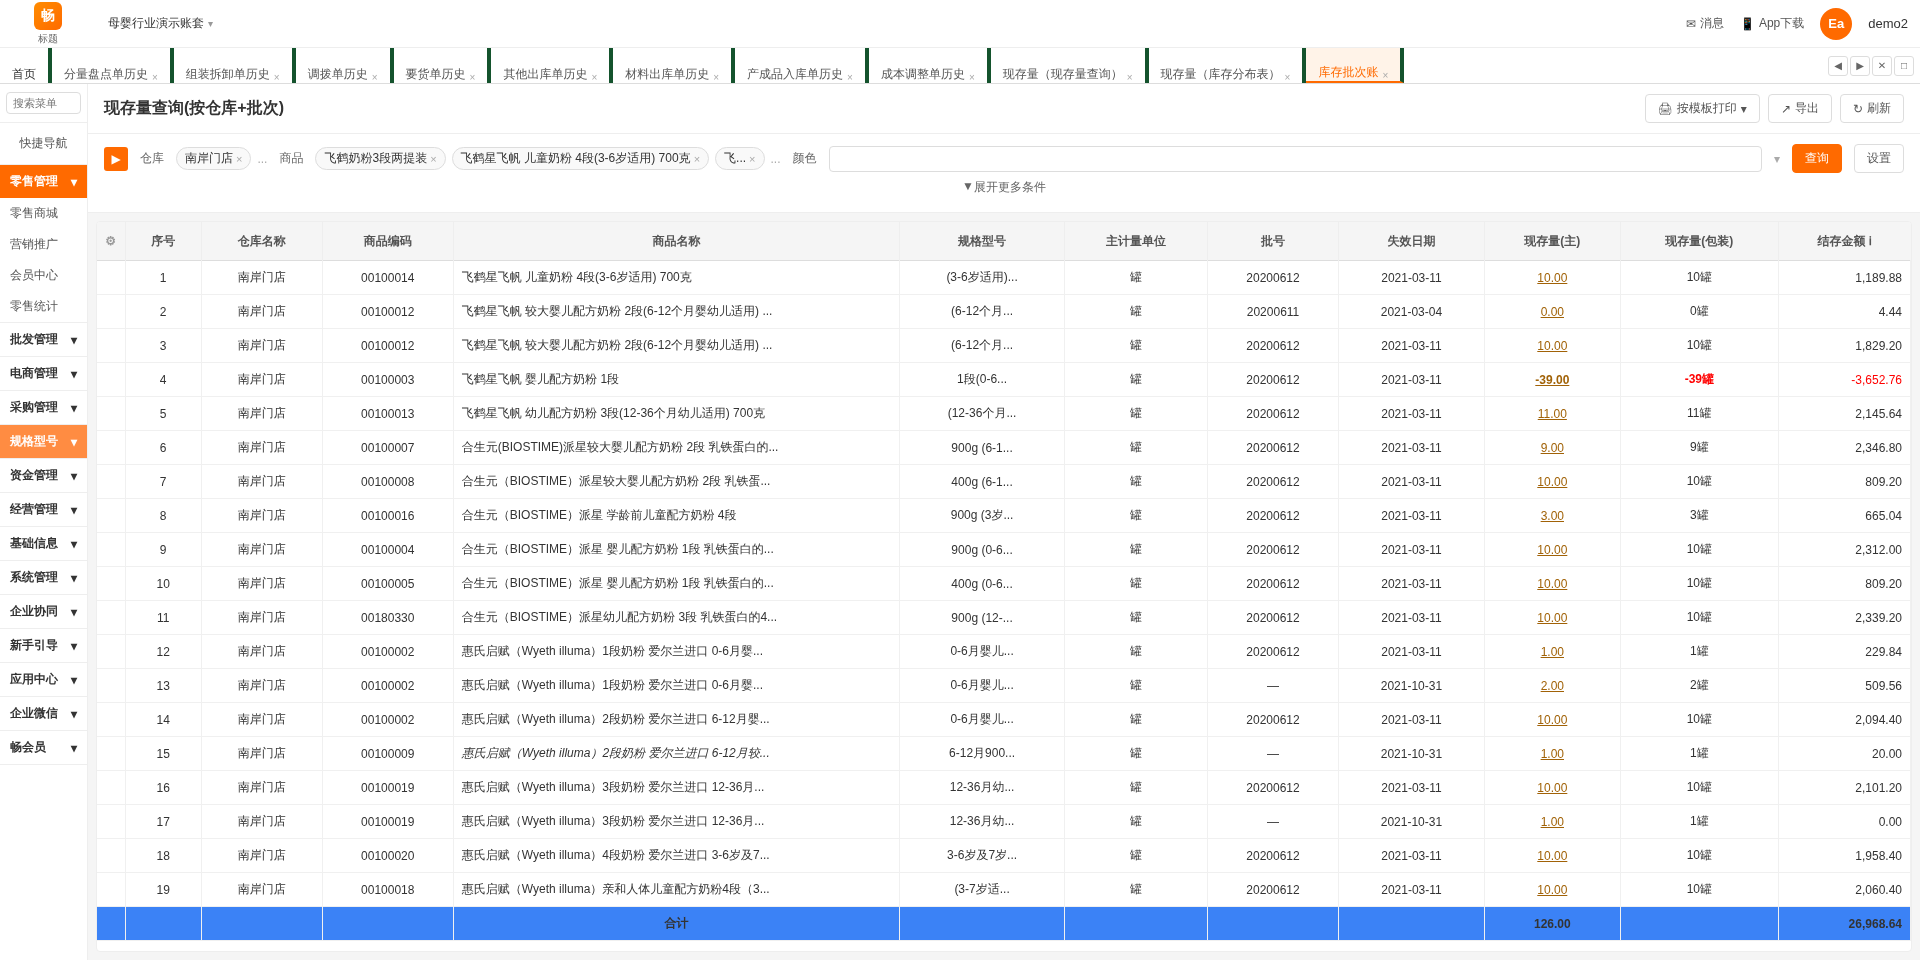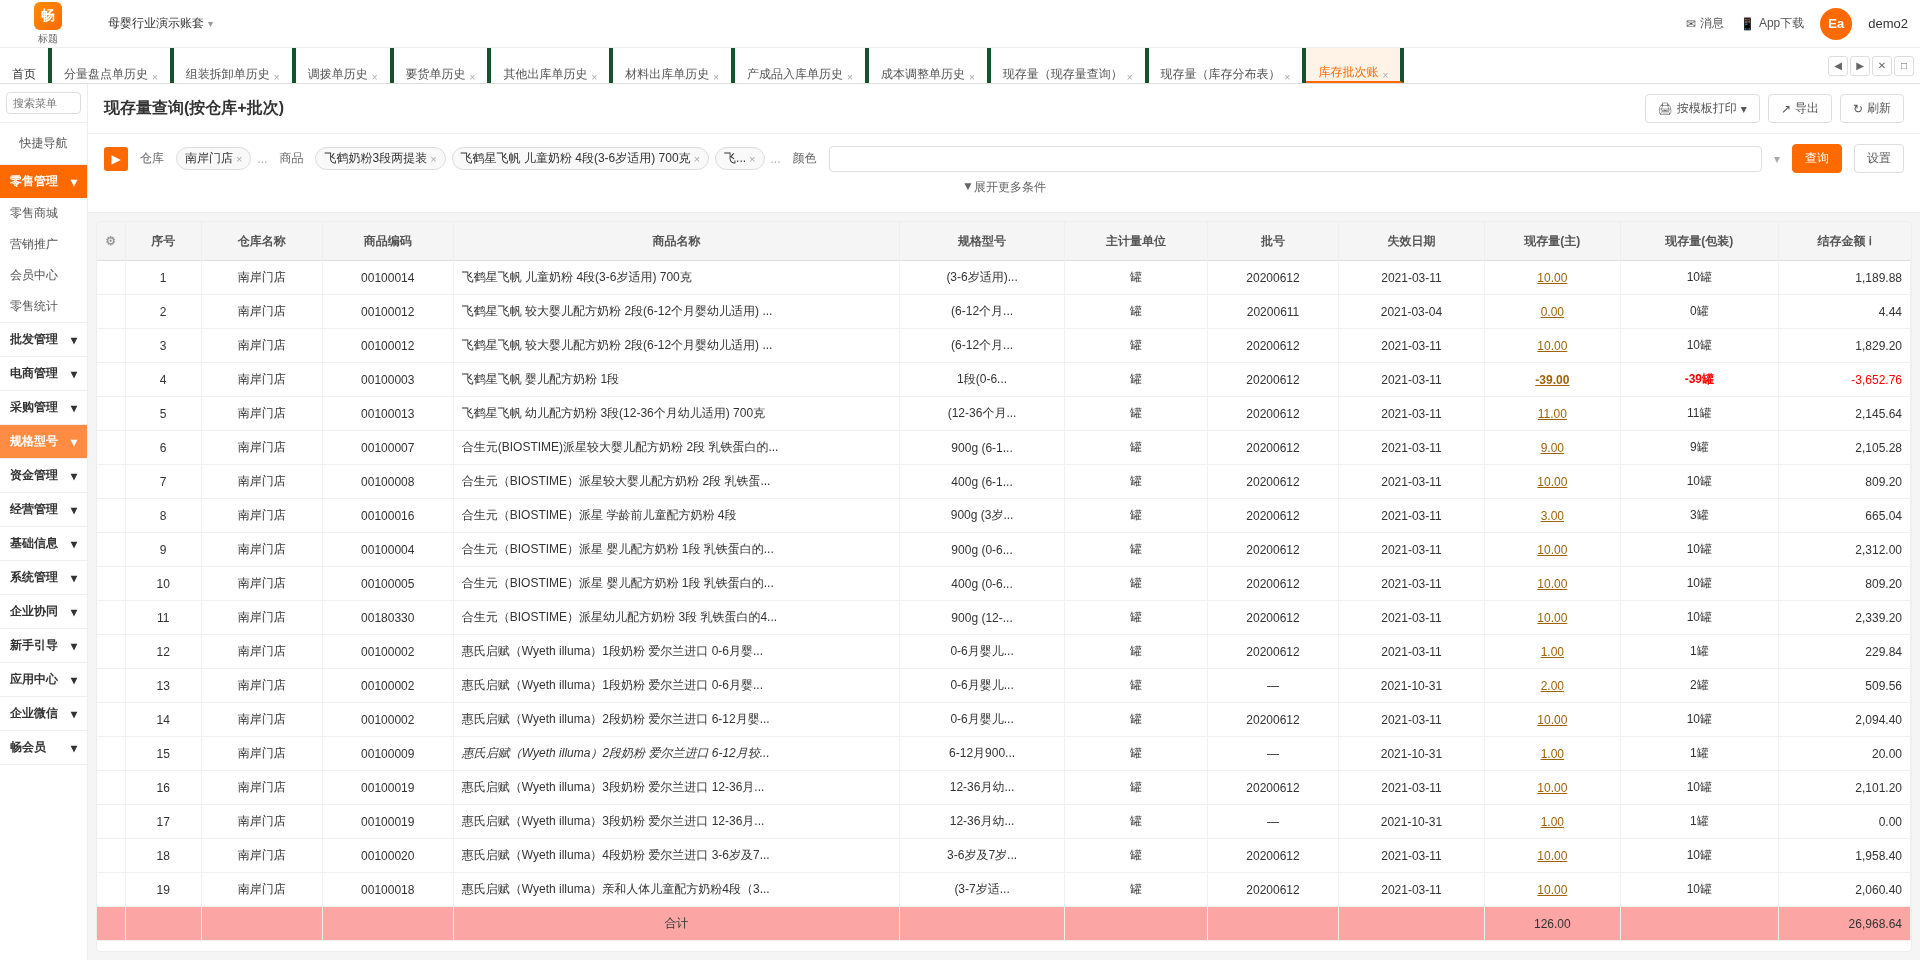--- a/index.html
+++ b/index.html
@@ -205,21 +205,21 @@
       text-align: center;
       color: #555;
       font-weight: bold;
       border-right: 1px solid #eee;
       white-space: nowrap;
     }
     table thead th:last-child { border-right: none; }
     table tbody tr {
       border-bottom: 1px solid #f0f0f0;
     }
-    table tbody tr.total-row { background: #fca5a5; font-weight: normal; }
+    table tbody tr.total-row { background: #3b82f6; font-weight: bold; }
     table tbody td {
       padding: 8px 8px;
       text-align: center;
       color: #333;
       border-right: 1px solid #f0f0f0;
       white-space: nowrap;
       overflow: hidden;
       text-overflow: ellipsis;
       max-width: 180px;
     }
@@ -607,21 +607,21 @@
       <td>00100007</td>
       <td class="text-left" style="max-width:240px;overflow:hidden;text-overflow:ellipsis;white-space:nowrap;" title="合生元(BIOSTIME)派星较大婴儿配方奶粉 2段 乳铁蛋白的...">合生元(BIOSTIME)派星较大婴儿配方奶粉 2段 乳铁蛋白的...</td>
       <td>900g (6-1...</td>
       <td>罐</td>
       <td>20200612</td>
       <td>2021-03-11</td>
       <td class="">
         <a>9.00</a>
       </td>
       <td class="">9罐</td>
-      <td class="text-right" style="">2,105.28</td>
+      <td class="text-right" style="">2,346.80</td>
     </tr>
             <tr>
       <td class="settings-col"></td>
       <td>7</td>
       <td>南岸门店</td>
       <td>00100008</td>
       <td class="text-left" style="max-width:240px;overflow:hidden;text-overflow:ellipsis;white-space:nowrap;" title="合生元（BIOSTIME）派星较大婴儿配方奶粉 2段 乳铁蛋...">合生元（BIOSTIME）派星较大婴儿配方奶粉 2段 乳铁蛋...</td>
       <td>400g (6-1...</td>
       <td>罐</td>
       <td>20200612</td>

